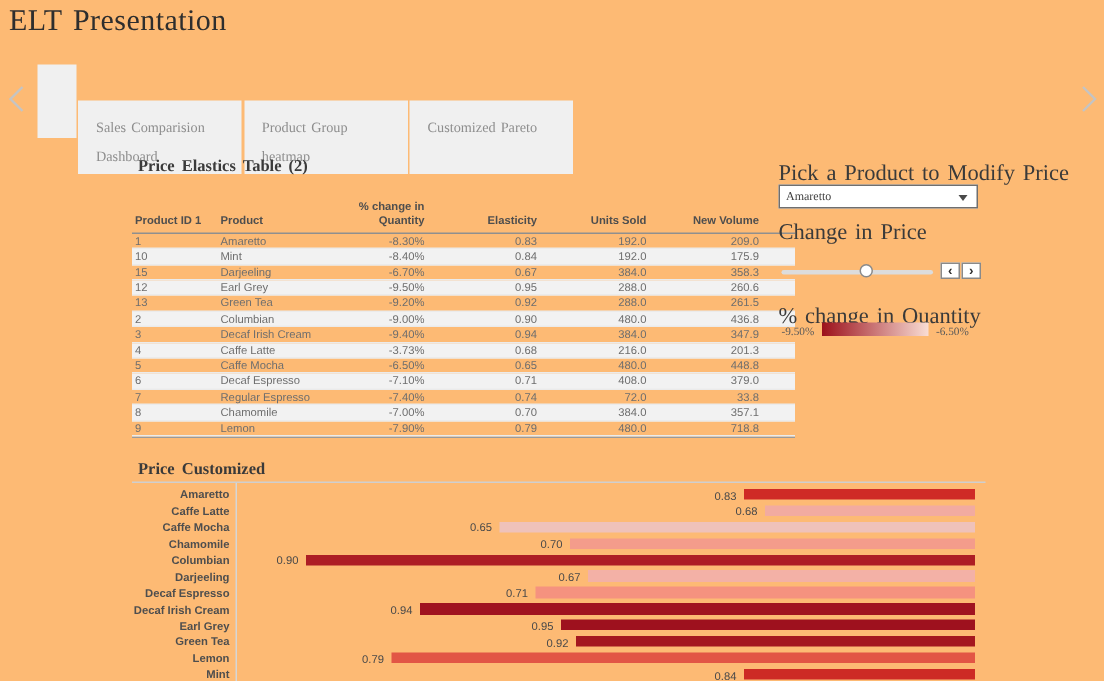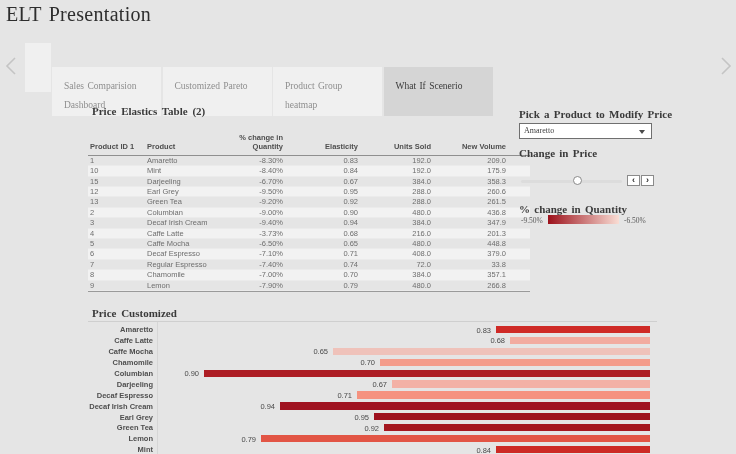--- a/index.html
+++ b/index.html
@@ -1,16 +1,16 @@
 <!DOCTYPE html>
 <html><head>
 <meta charset="utf-8">
 <style>
   html,body{margin:0;padding:0;background:#fff;}
-  .stage{position:relative;width:736px;height:454px;overflow:hidden;background:#e5e5e5;
+  .stage{position:relative;width:736px;height:454px;overflow:hidden;background:#fdba74;
          font-family:"Liberation Sans",sans-serif;}
 
   
   .app-title{position:absolute;left:6px;top:3px;font-family:"Liberation Serif",serif;
              font-size:20px;color:#2e2e2e;letter-spacing:.3px;word-spacing:2px;}
 
   
   .scroll-btn{position:absolute;top:56px;width:14px;height:20px;cursor:pointer;}
   .scroll-left{left:4px;} .scroll-right{left:719px;}
   .tab-stub{position:absolute;left:25px;top:43px;width:26px;height:49px;background:#f0f0f0;}
@@ -31,22 +31,22 @@
   .thead{border-bottom:1px solid #8f8f8f;}
   .thead .tgrid{align-items:end;}
   .th{font-weight:bold;color:#4e4e4e;line-height:1.25;padding:3px 0 3px 2px;}
   .th.num,.td.num{text-align:right;padding-right:2px;}
   .trow{border-bottom:1px solid #ebebeb;}
   .trow.zebra{background:#f2f2f2;}
   .tbody{border-bottom:1px solid #9a9a9a;}
   .td{line-height:9.4px;padding:0 0 0 2px;white-space:nowrap;}
 
   
-  .ctl-label{position:absolute;font-family:"Liberation Serif",serif;font-weight:bold;
-             font-size:11px;color:#3a3a3a;word-spacing:1.5px;white-space:nowrap;}
+  .ctl-label{position:absolute;font-family:"Liberation Serif",serif;font-weight:normal;
+             font-size:15px;color:#3a3a3a;word-spacing:1.5px;white-space:nowrap;}
   .dropdown{position:absolute;left:519px;top:123px;width:133px;height:16px;box-sizing:border-box;
             border:1px solid #6f6f6f;background:#fff;cursor:pointer;}
   .dropdown .val{position:absolute;left:4px;top:2px;font-family:"Liberation Serif",serif;
                  font-size:8px;color:#3f3f3f;}
   .caret{position:absolute;right:6px;top:6px;width:0;height:0;border-left:3.5px solid transparent;
          border-right:3.5px solid transparent;border-top:4.5px solid #4a4a4a;}
   .textbox{position:absolute;left:519px;top:159px;width:133px;height:14px;box-sizing:border-box;
            border:1px solid #9a9a9a;background:#fff;font-family:"Liberation Serif",serif;
            font-size:8px;color:#3f3f3f;padding:0 0 0 4px;outline:none;}
   .slider{position:absolute;left:521px;top:180px;width:101px;height:3px;background:#dcdcdc;
@@ -79,23 +79,22 @@
 <div class="stage">
 
   <div class="app-title">ELT Presentation</div>
 
   <svg class="scroll-btn scroll-left" viewBox="0 0 14 20">
       <polyline points="11,2 3,10 11,18" fill="none" stroke="#c4c4c4" stroke-width="1.6"></polyline>
     </svg>
   <div class="tab-stub"></div>
   <div class="tabs" id="tabs">
       <div class="tab">Sales Comparision Dashboard</div>
+      <div class="tab">Product Group heatmap</div>
       <div class="tab">Customized Pareto</div>
-      <div class="tab">Product Group heatmap</div>
-      <div class="tab active">What If Scenerio</div>
     </div>
   <svg class="scroll-btn scroll-right" viewBox="0 0 14 20">
       <polyline points="3,2 11,10 3,18" fill="none" stroke="#c4c4c4" stroke-width="1.6"></polyline>
     </svg>
 
   <div class="section-title t1">Price Elastics Table (2)</div>
   <div class="datatable">
     <div class="thead">
       <div class="tgrid" id="thead-grid">
           <div class="th">Product ID 1</div>
@@ -202,21 +201,21 @@
           <div class="td num">0.70</div>
           <div class="td num">384.0</div>
           <div class="td num">357.1</div>
         </div>
         <div class="trow tgrid">
           <div class="td">9</div>
           <div class="td">Lemon</div>
           <div class="td num">-7.90%</div>
           <div class="td num">0.79</div>
           <div class="td num">480.0</div>
-          <div class="td num">266.8</div>
+          <div class="td num">718.8</div>
         </div>
       </div>
   </div>
 
   <div class="ctl-label" style="left:519px;top:108px;">Pick a Product to Modify Price</div>
   <div class="dropdown">
     <span class="val">Amaretto</span>
     <span class="caret"></span>
   </div>
 

